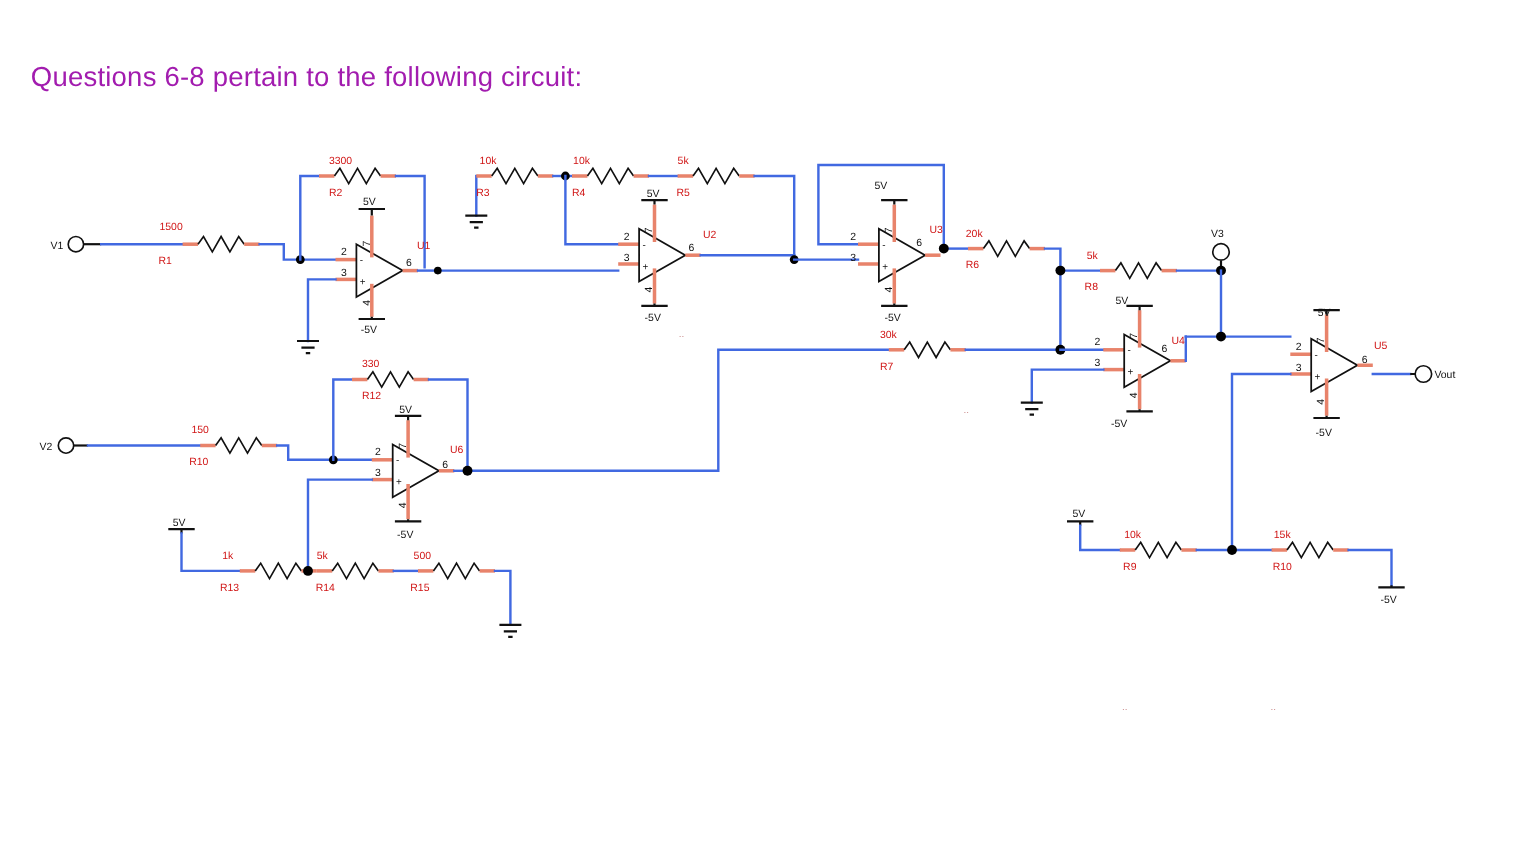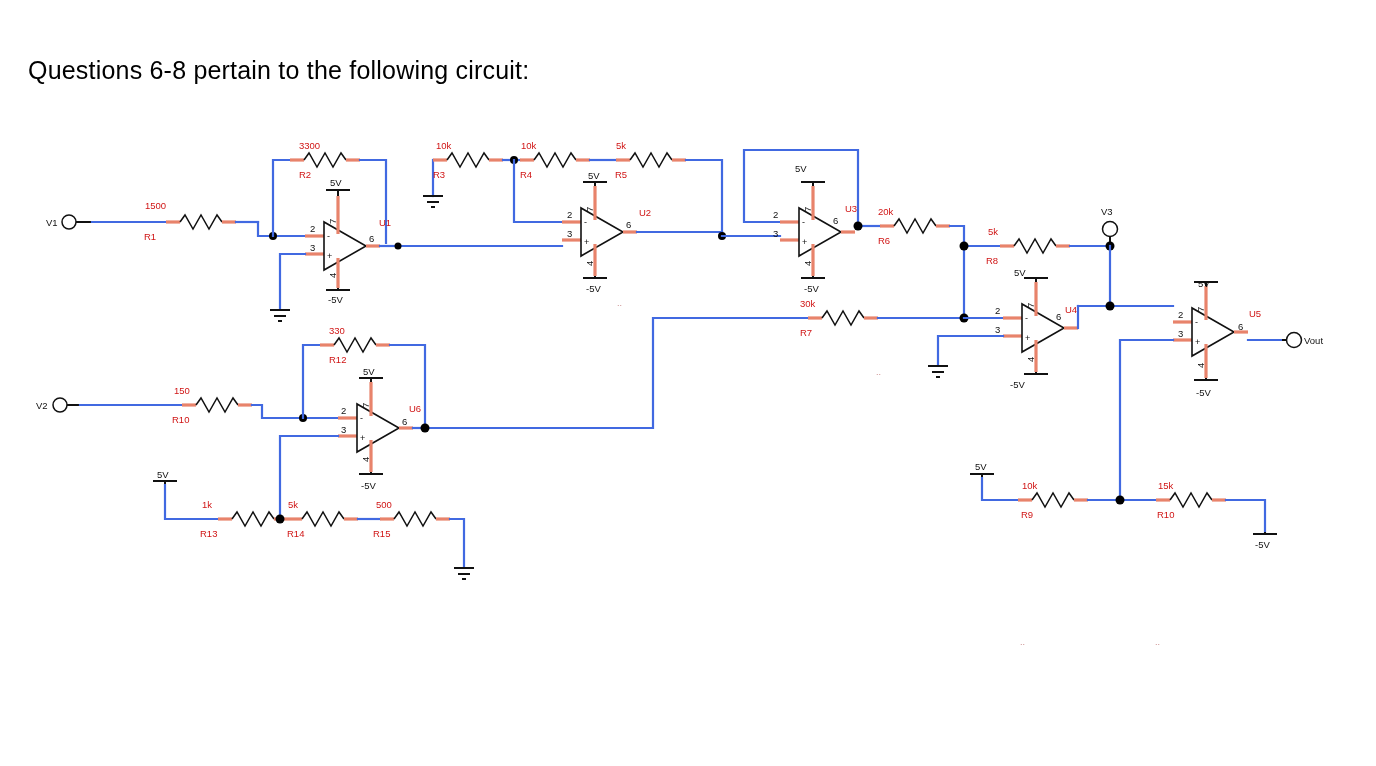--- a/index.html
+++ b/index.html
@@ -21,21 +21,21 @@
   .pinrot{fill:#111;font-size:9.5px;font-family:"Liberation Sans",sans-serif;}
   .rail{fill:#111;font-size:9.5px;font-family:"Liberation Sans",sans-serif;}
   .src{fill:#111;font-size:9.5px;font-family:"Liberation Sans",sans-serif;}
   .sign{fill:#111;font-size:9px;font-family:"Liberation Sans",sans-serif;}
   .dots{fill:#c98a8a;font-size:9px;}
   circle.term{fill:#fff;stroke:#111;stroke-width:1.5;}
 </style>
 </head>
 <body style="background: rgb(255, 255, 255);">
 
-<div id="page-title" style="color: #000000;">Questions 6-8 pertain to the following circuit:</div>
+<div id="page-title" style="color: #a21caf;">Questions 6-8 pertain to the following circuit:</div>
 
 <svg id="schematic" width="1376" height="766" viewBox="0 0 1376 766" xmlns="http://www.w3.org/2000/svg">
 
   <g>
 
     <g>
       <circle class="term" cx="69" cy="222" r="7"></circle>
       <text class="src" x="46" y="226">V1</text>
       <path class="blk" d="M76 222 H92"></path>
     </g>

